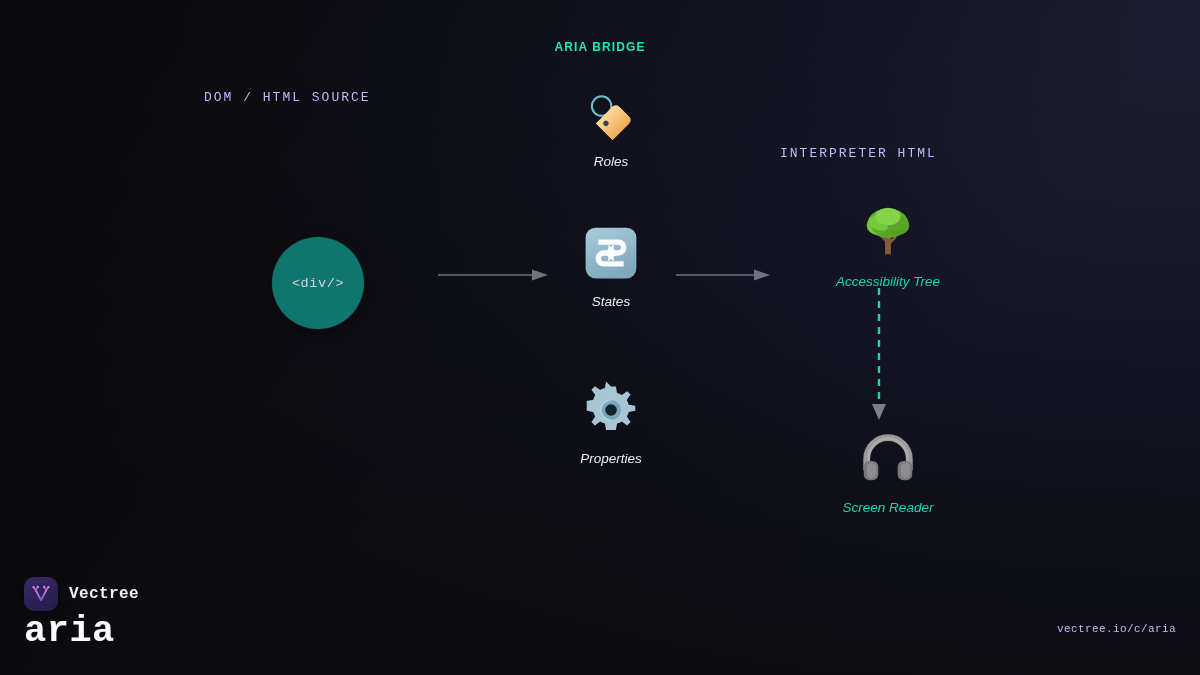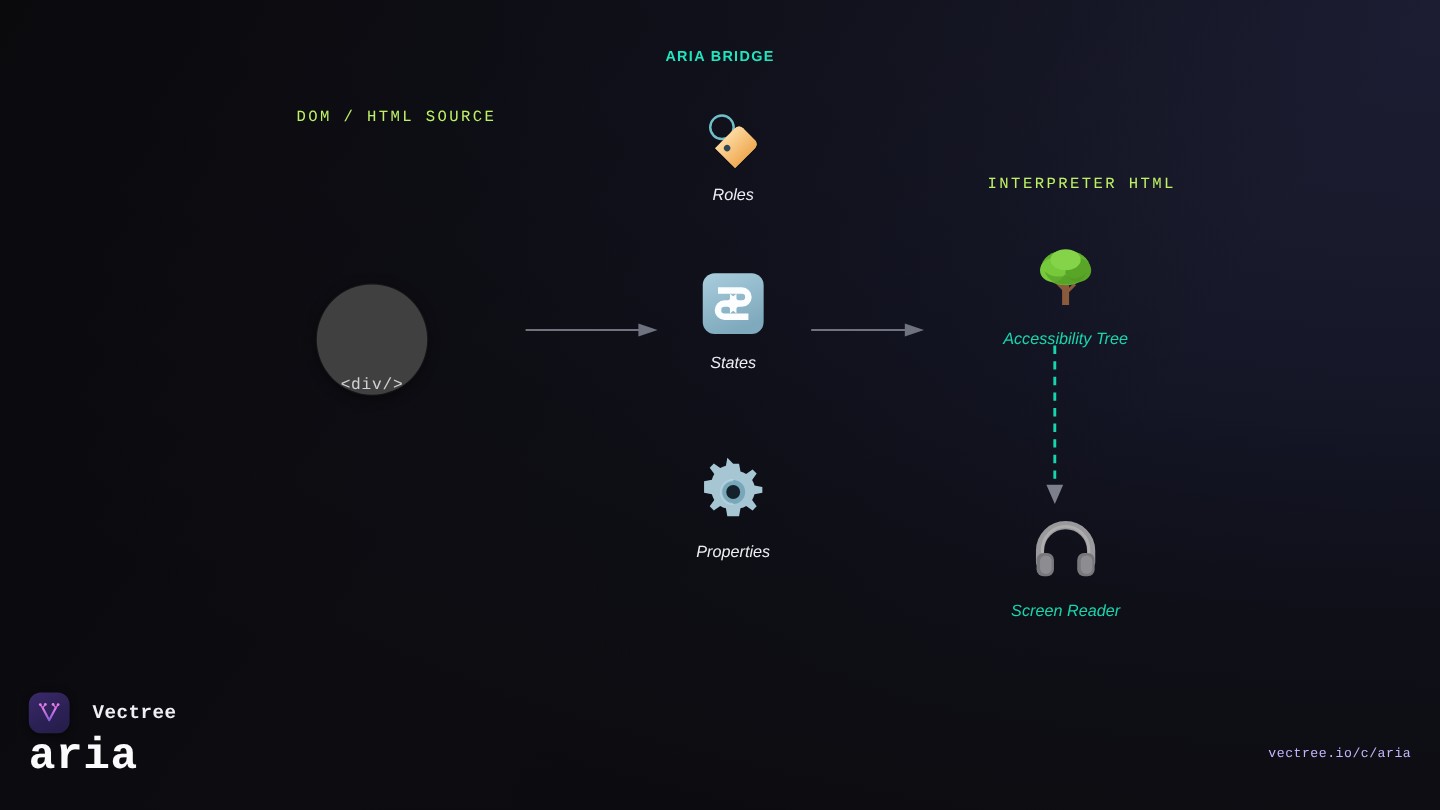--- a/index.html
+++ b/index.html
@@ -51,38 +51,37 @@
     color: #20e6c0;
     font-family: "Liberation Sans", sans-serif;
   }
 
   
   .section-label {
     position: absolute;
     font-family: "Liberation Mono", monospace;
     font-size: 13px;
     letter-spacing: 2.0px;
-    color: #bef264;
+    color: #c4b5fd;
     white-space: nowrap;
-    margin-left: 43px;
   }
   #label-dom { left: 204px; top: 90px; }
   #label-interpreter { left: 780px; top: 146px; }
 
   
   .dom-node {
     position: absolute;
-    left: 264px;
+    left: 272px;
     top: 237px;
     width: 92px;
     height: 92px;
     border-radius: 50%;
-    background: #404040;
+    background: #0f766e;
     display: flex;
-    align-items: flex-end;
+    align-items: center;
     justify-content: center;
     box-shadow: 0 0 0 1px rgba(255,255,255,0.045), 0 2px 10px rgba(0,0,0,0.5);
   }
   .dom-node .code {
     font-family: "Liberation Mono", monospace;
     font-size: 13.5px;
     color: #d2d2d6;
     letter-spacing: 0.6px;
   }
 
@@ -120,21 +119,21 @@
   .icon-56 { width: 58px; height: 58px; }
   .icon-60 { width: 62px; height: 62px; }
 
   
   .brand-row {
     position: absolute;
     left: 24px;
     top: 577px;
     display: flex;
     align-items: center;
-    gap: 19px;
+    gap: 11px;
   }
   .brand-mark {
     width: 34px;
     height: 34px;
     border-radius: 10px;
     background: linear-gradient(150deg, #3b2a6b 0%, #2c2155 55%, #241c48 100%);
     display: flex;
     align-items: center;
     justify-content: center;
     box-shadow: 0 1px 6px rgba(0,0,0,0.55);

